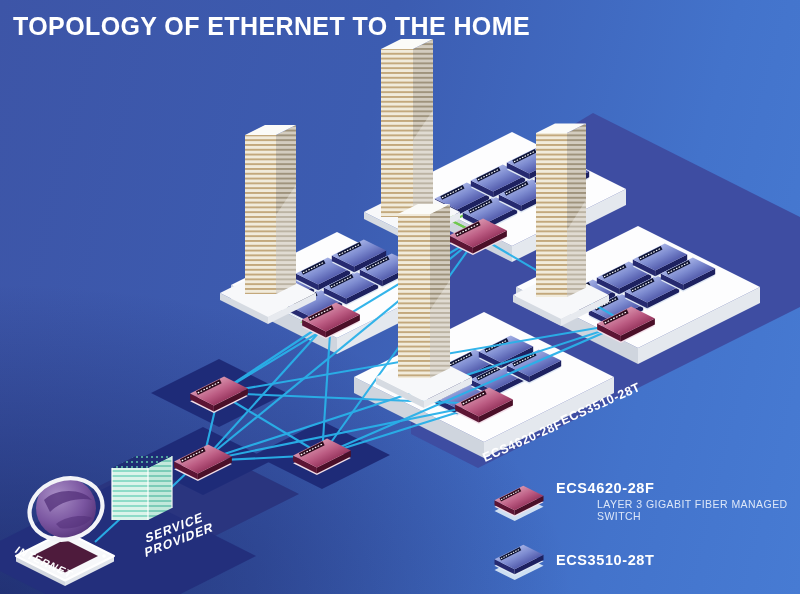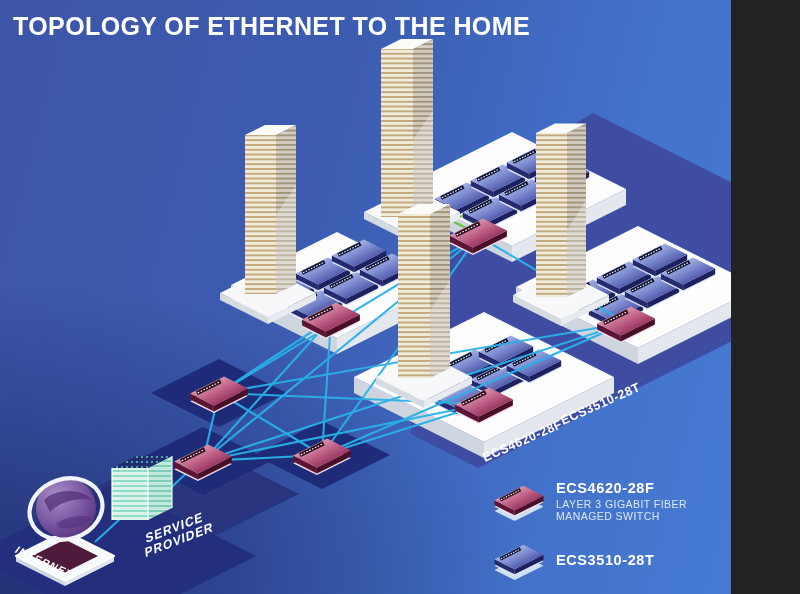--- a/index.html
+++ b/index.html
@@ -1,33 +1,33 @@
 <!DOCTYPE html>
 <html><head>
 <meta charset="utf-8">
 <style>
   html,body{margin:0;padding:0;background:#222;}
   .stage{
-    position:relative;width:731px;height:594px;overflow:hidden;
+    position:relative;width:800px;height:594px;overflow:hidden;
     font-family:"Liberation Sans",sans-serif;
     background:
       radial-gradient(130% 95% at 0% 100%, rgba(14,22,78,.58) 0%, rgba(14,22,78,0) 55%),
       linear-gradient(104deg,#3d55a7 0%,#3c5cb1 42%,#4373cb 78%,#477bd3 100%);
   }
   .page-title{
     position:absolute;left:13px;top:12px;margin:0;
     color:#ffffff;font-size:25px;font-weight:700;letter-spacing:.4px;white-space:nowrap;
   }
   .diagram{position:absolute;left:0;top:0;}
   .legend{position:absolute;left:492px;top:477px;color:#fff;}
   .legend-item{display:flex;align-items:center;margin-bottom:11px;}
   .legend-icon{width:54px;height:48px;flex:0 0 54px;}
   .legend-text{margin-left:10px;}
   .legend-model{font-size:14.5px;font-weight:700;letter-spacing:.6px;line-height:1.15;}
-  .legend-desc{font-size:10.5px;color:#dde7f8;letter-spacing:.45px;margin-top:1px;}
+  .legend-desc{font-size:10.5px;color:#dde7f8;letter-spacing:.45px;margin-top:1px;margin-left:41px;}
   svg text{font-family:"Liberation Sans",sans-serif;}
 </style>
 </head>
 <body>
 
 <div class="stage">
 
   <h1 class="page-title">TOPOLOGY OF ETHERNET TO THE HOME</h1>
 
   <svg class="diagram" width="800" height="594" viewBox="0 0 800 594" xmlns="http://www.w3.org/2000/svg" xmlns:xlink="http://www.w3.org/1999/xlink">

